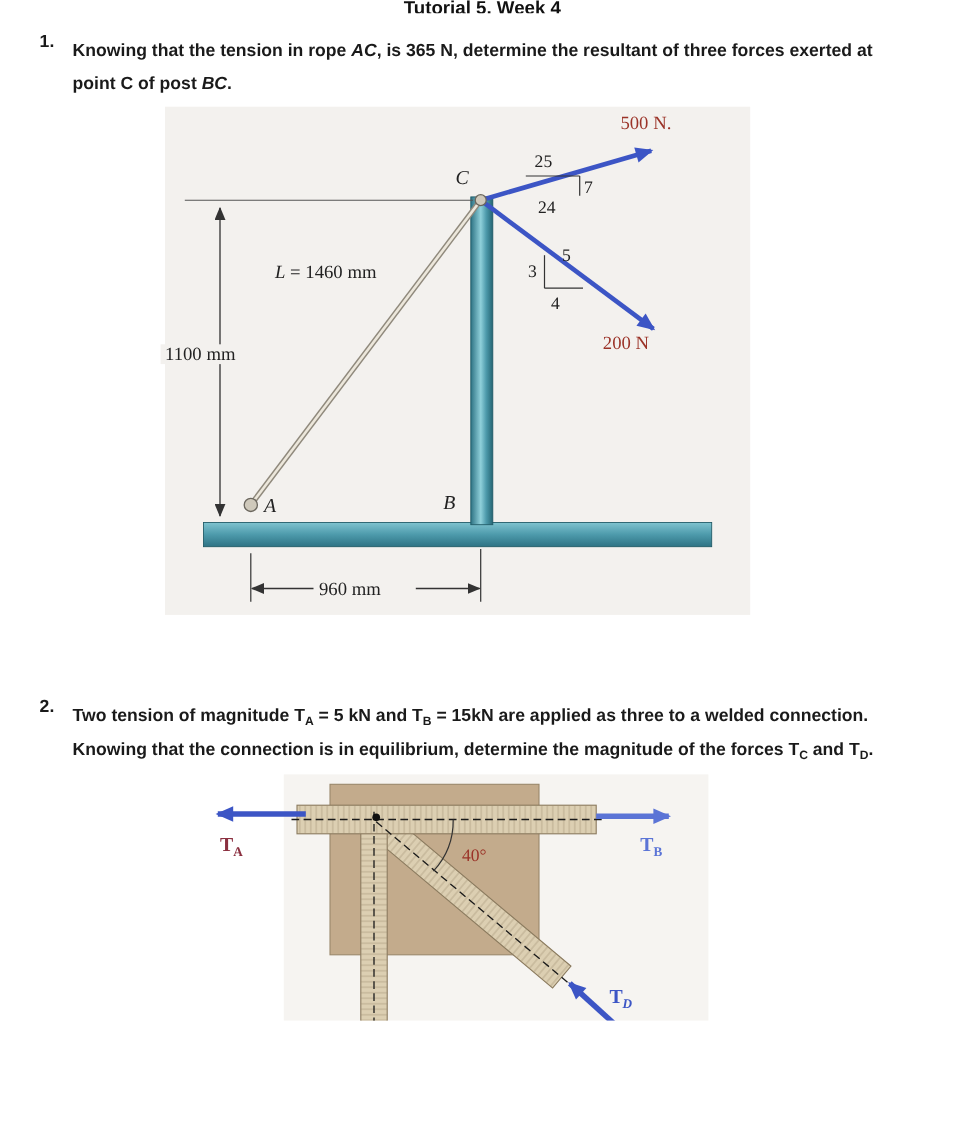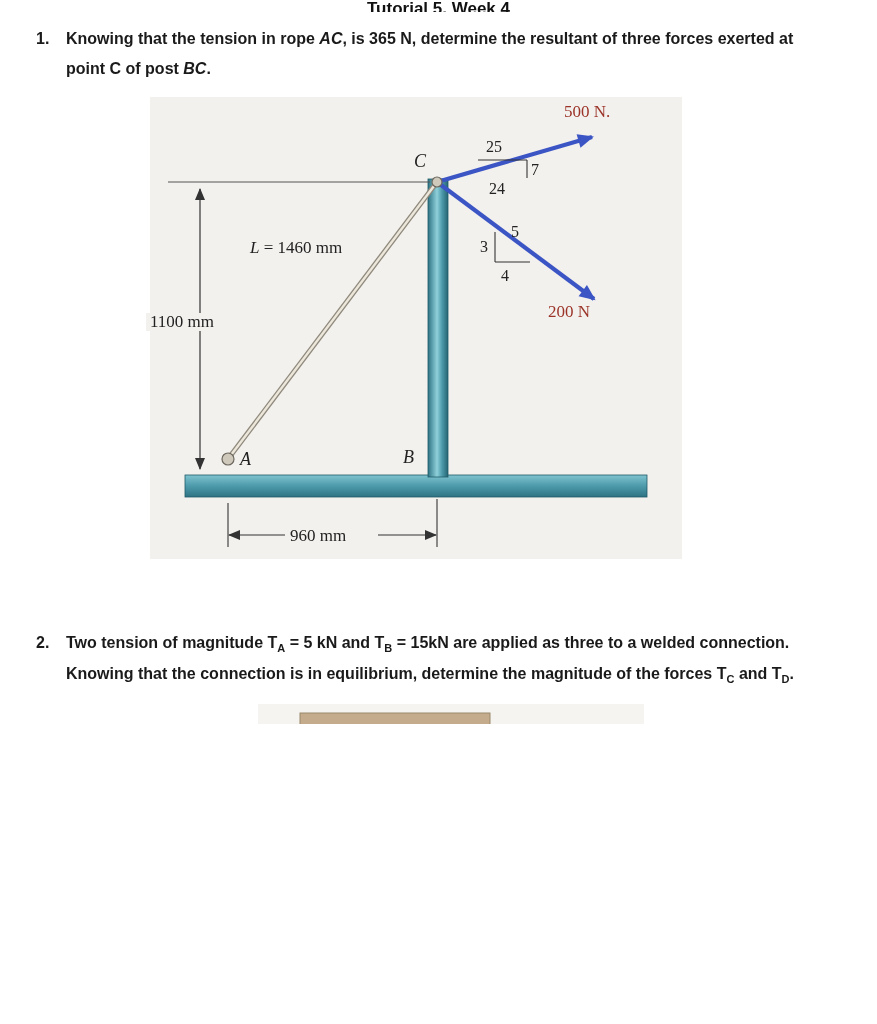--- a/index.html
+++ b/index.html
@@ -1,23 +1,23 @@
 <!DOCTYPE html>
 <html><head>
 <meta charset="utf-8">
 <style>
   html,body{margin:0;padding:0;background:#ffffff;}
-  .page{position:relative;width:877px;height:724px;background:#ffffff;overflow:hidden;
+  .page{position:relative;width:877px;height:928px;background:#ffffff;overflow:hidden;
         font-family:"Liberation Sans",sans-serif;color:#1a1a1a;}
   .title-clip{position:absolute;top:0;left:0;right:0;height:12px;overflow:hidden;text-align:center;}
   .title-clip span{display:inline-block;margin-top:-12px;font-weight:bold;font-size:17px;
         border-bottom:3px solid #111;padding:0 6px 1px 6px;color:#111;}
   .problem{position:absolute;left:36px;width:780px;display:flex;}
   .problem .num{width:30px;flex:0 0 30px;font-weight:bold;font-size:16px;line-height:1.85;}
-  .problem .ptext{width:745px;font-weight:bold;font-size:16px;line-height:1.85;}
+  .problem .ptext{width:745px;font-weight:bold;font-size:16px;line-height:1.85;margin-top:8px;}
   .problem .ptext i{font-style:italic;}
   .problem .ptext sub{font-size:11px;}
   #p1{top:24px;}
   #p2{top:628px;}
   .fig{position:absolute;}
   #fig1{top:95px;left:140px;}
   #fig2{top:700px;left:170px;}
   svg text{font-family:"Liberation Serif",serif;}
 </style>
 </head>

